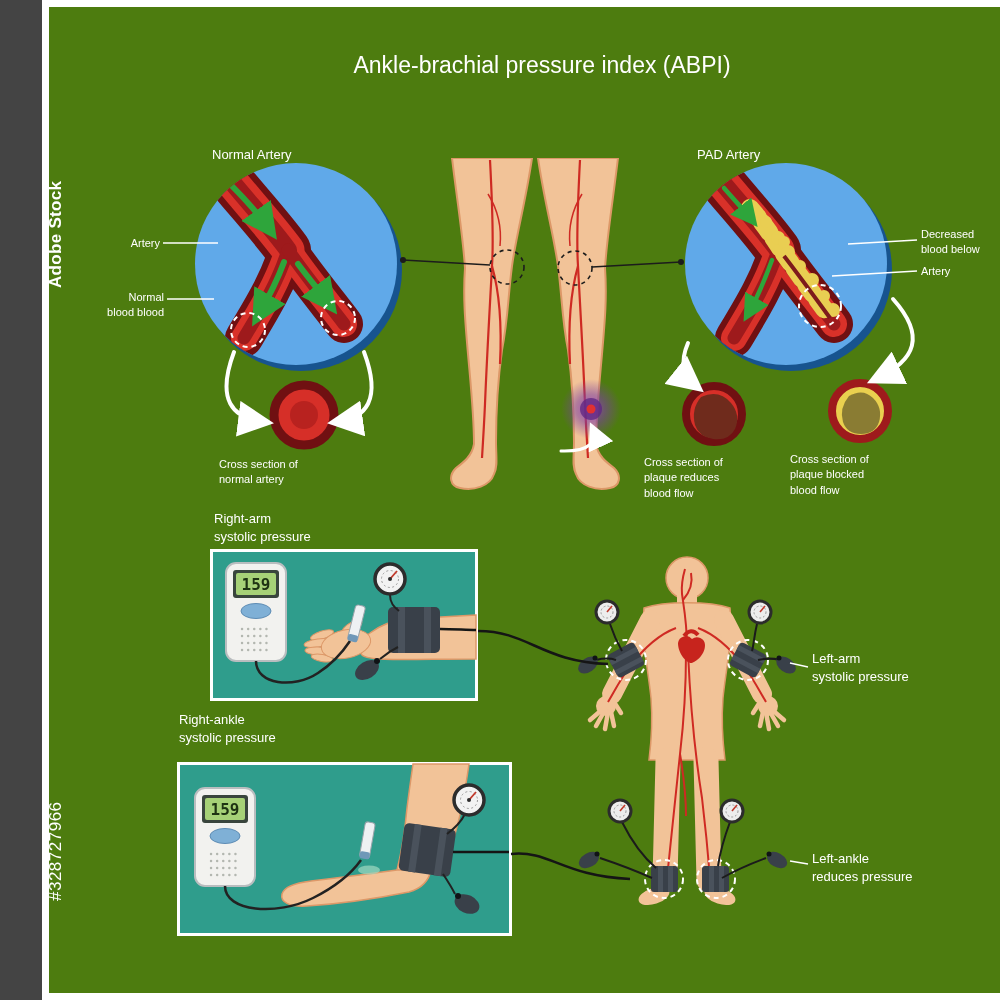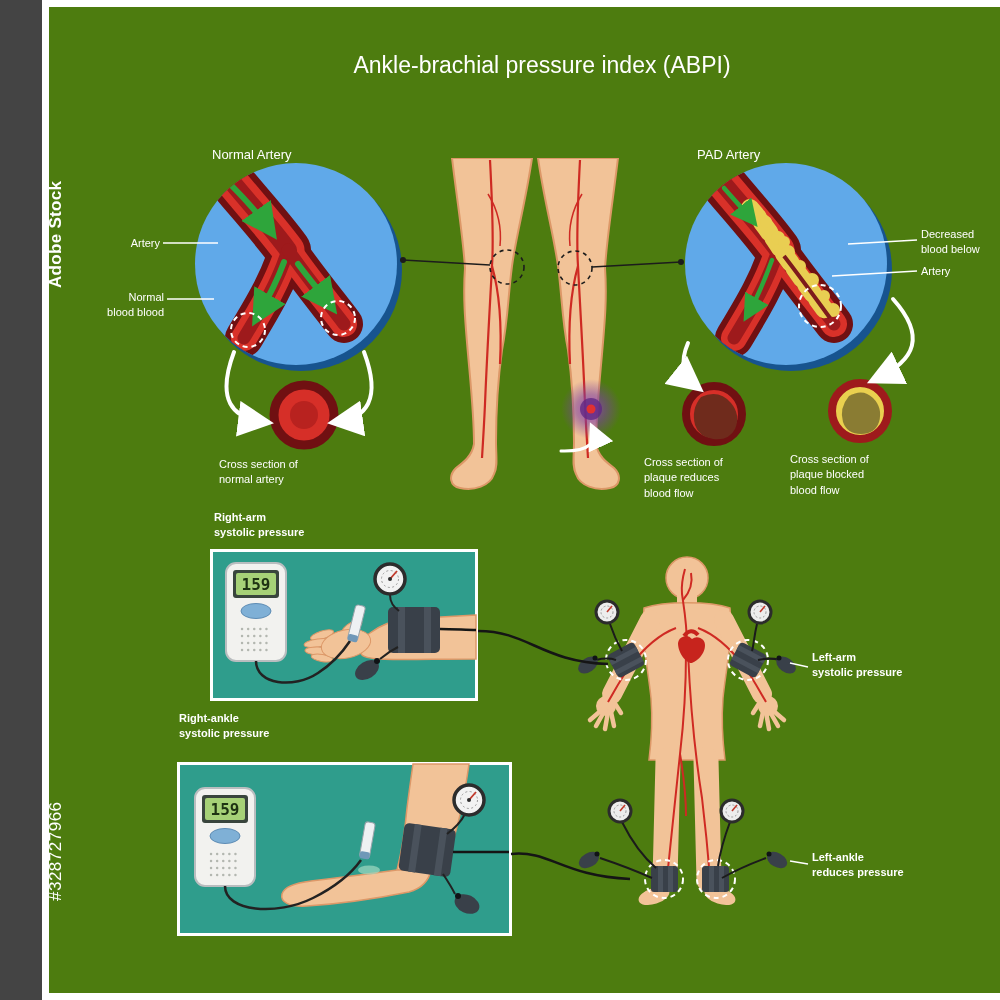--- a/index.html
+++ b/index.html
@@ -15,21 +15,21 @@
   .title {
     position: absolute; left: 0; top: 48px; width: 100%;
     text-align: center; color: #fff; font-size: 23px; line-height: 1.5; z-index: 20;
   }
   .label {
     position: absolute; color: #fff; font-size: 11px; line-height: 1.4;
     white-space: pre-line; z-index: 20;
   }
   .label.c { text-align: left; }
   .label.r { text-align: right; }
-  .label.md { font-size: 11px; font-weight: bold; }
+  .label.md { font-size: 13px; }
   .heading { font-size: 13px; }
   .wm {
     position: absolute; color: #fff; white-space: nowrap;
     transform: rotate(-90deg); transform-origin: 0 0; z-index: 55;
   }
   .wm.brand { font-weight: 700; font-size: 17px; letter-spacing: .3px; }
   .wm.id { font-size: 17px; letter-spacing: .5px; }
   svg { display: block; }
 </style>
 </head>

